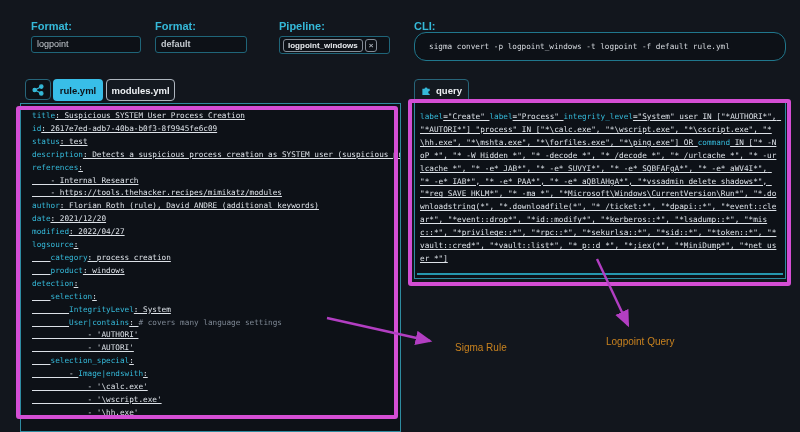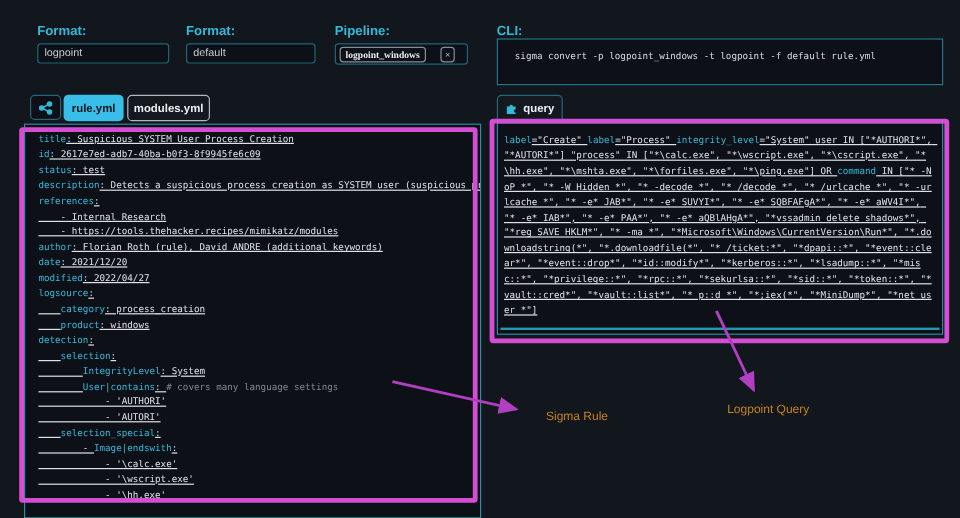--- a/index.html
+++ b/index.html
@@ -16,40 +16,40 @@
   }
   .text-input {
     position:absolute; top:36px; height:17px;
     border:1px solid var(--border-teal); border-radius:3px;
     background: var(--panel-bg);
     color:#c6cbd1; font-size:9px;
     padding:0 5px; line-height:15px;
     font-family:"Liberation Sans", sans-serif;
   }
   #backend-input { left:31px; width:110px; }
-  #format-input  { left:155px; width:108px; }
+  #format-input  { left:155px; width:92px;font-weight:bold; }
   .pipeline-box {
     position:absolute; top:36px; left:279px; width:111px; height:18px;
     border:1px solid var(--border-teal); border-radius:3px;
     background: var(--panel-bg);
-    display:flex; align-items:center; padding:0 3px; gap:12px;font-family:Liberation Serif, serif;
+    display:flex; align-items:center; padding:0 3px; gap:2px;
   }
   .pill {
     border:1px solid #858d97; border-radius:3px;
     color:#e8ebef; font-size:8px; font-weight:bold;
     padding:1px 4px; white-space:nowrap;
   }
   .pill-x {
     border:1px solid #858d97; border-radius:3px;
     color:#aab1ba; font-size:8px; font-weight:bold;
     padding:1px 3px; cursor:pointer;
   }
   .cli-input {
-    position:absolute; left:414px; top:32px; width:372px; height:39px;
-    border:1px solid #20778d; border-radius:0;
+    position:absolute; left:414px; top:32px; width:372px; height:29px;
+    border:1px solid #20778d; border-radius:12px;
     background: var(--panel-bg);
     color:#d8dce1; font-family:"DejaVu Sans Mono", monospace;
     font-size:7.7px; line-height:27px; padding:0 0 0 14px;
     white-space:pre; overflow:hidden;
   }
   .tab-row-btn { position:absolute; top:79px; height:22px; display:flex; align-items:center; justify-content:center; }
   #share-button {
     left:25px; width:26px; height:21px;
     border:1px solid #27657a; border-radius:4px; background:var(--panel-bg); cursor:pointer;
   }

